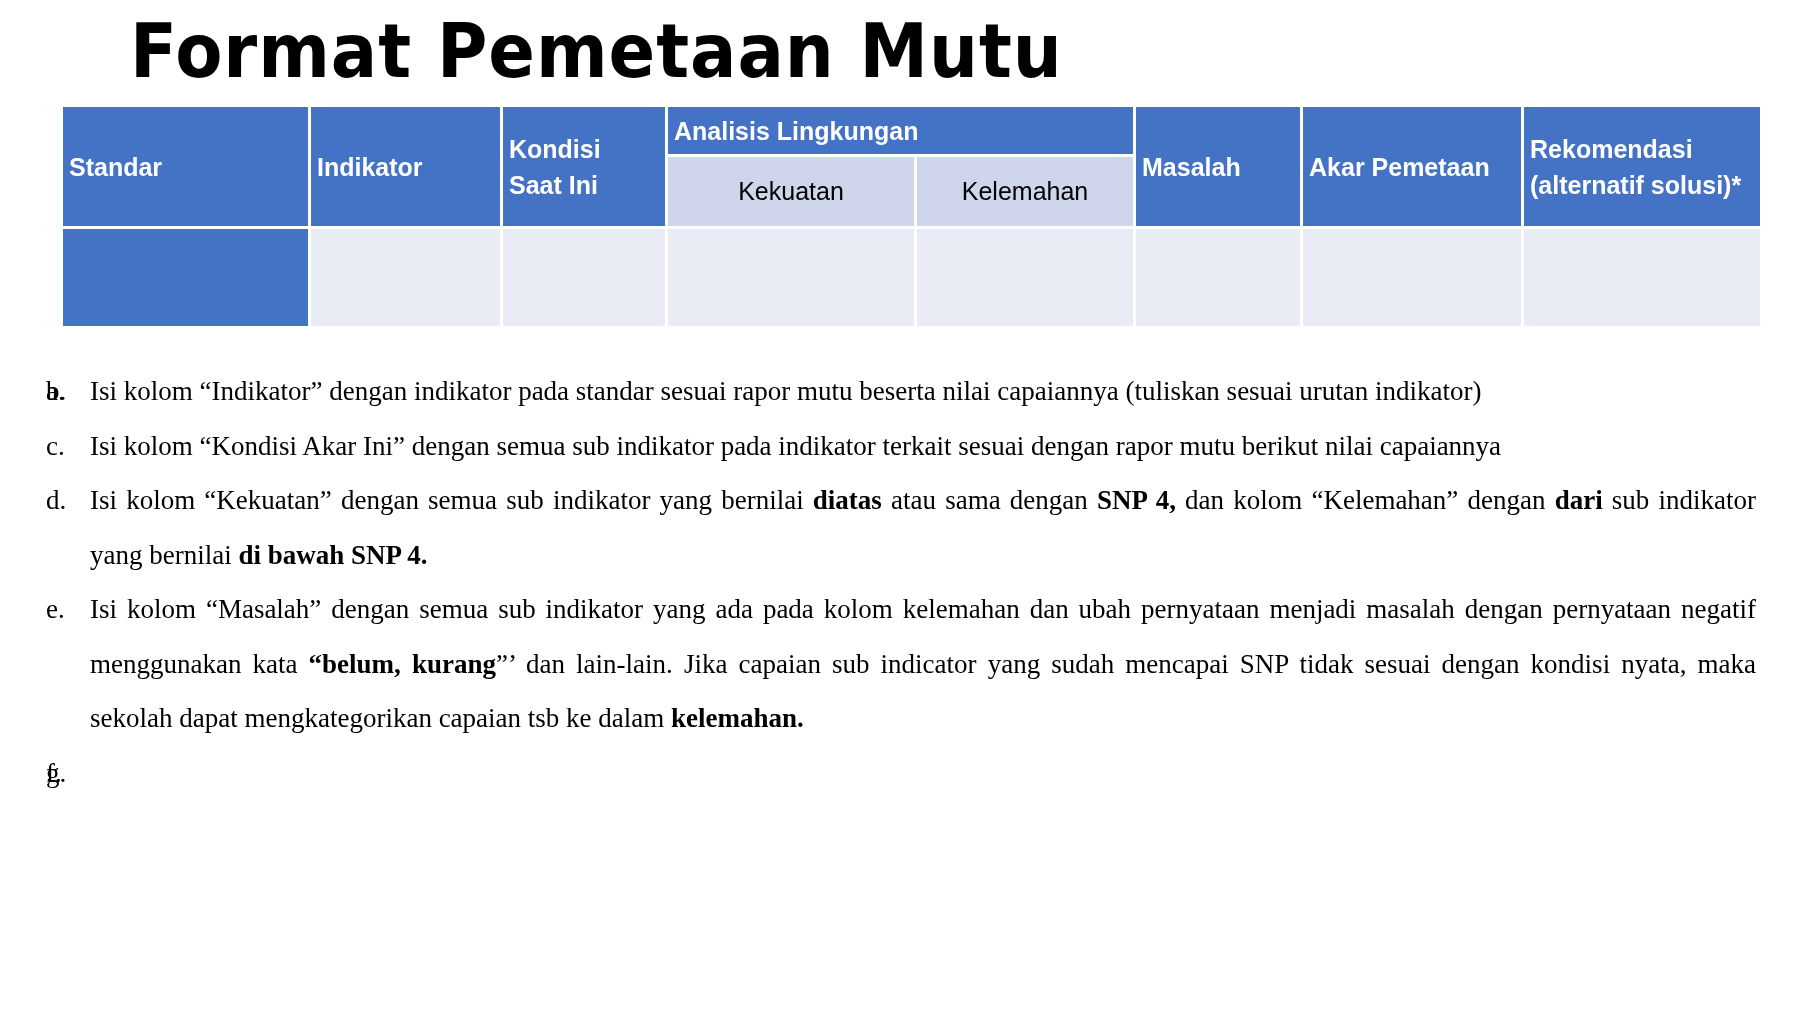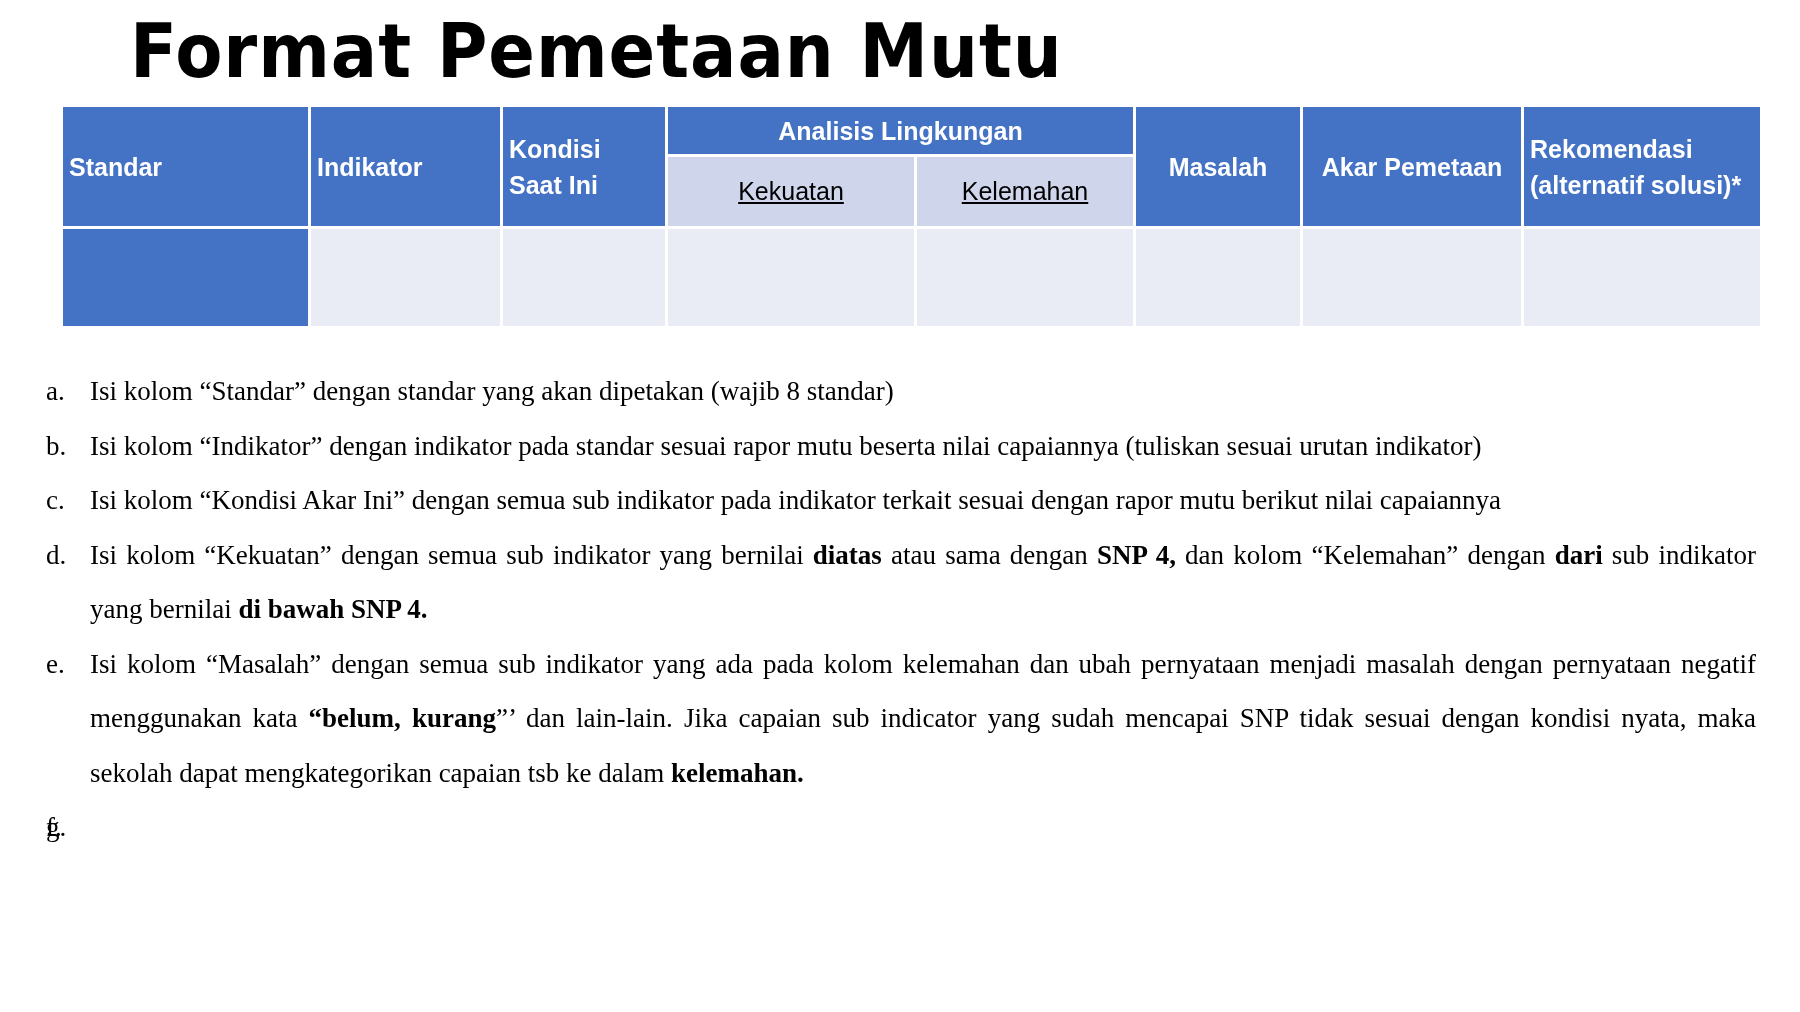--- a/index.html
+++ b/index.html
@@ -9,22 +9,22 @@
     font-family:"DejaVu Sans", sans-serif; font-weight:bold;
     font-size:74px; letter-spacing:1px; color:#000; line-height:1;
     transform:scaleX(0.93); transform-origin:left top;
   }
   table.grid {
     position:absolute; left:60px; top:104px; width:1700px;
     border-collapse:collapse; table-layout:fixed;
   }
   .grid td { border:3px solid #ffffff; padding:0 6px; box-sizing:border-box; }
   .hdr { background:#4472c4; color:#ffffff; font-weight:bold; font-size:25px; font-family:"Liberation Sans", sans-serif; line-height:36px; }
-  .hdr.center { text-align:center; }
-  .sub { background:#cfd5ea; color:#000; font-size:25px; text-align:center; height:72px;text-decoration:underline; }
+  .hdr.center { }
+  .sub { background:#cfd5ea; color:#000; font-size:25px; text-align:center; height:72px; }
   .grp { height:50px; }
   .body-cell { background:#e9ebf5; height:100px; }
   .body-first { background:#4472c4; height:100px; }
   ol.instr {
     position:absolute; left:46px; top:364px; width:1710px; margin:0; padding:0;
     list-style:none; font-family:"Liberation Serif", serif; font-size:27px; color:#000;
     line-height:54.5px;
   }
   ol.instr li { position:relative; padding-left:44px; text-align:justify; }
   ol.instr li .mark { position:absolute; left:0; top:0; }
@@ -67,20 +67,20 @@
     <td class="body-cell"></td>
     <td class="body-cell"></td>
     <td class="body-cell"></td>
     <td class="body-cell"></td>
     <td class="body-cell"></td>
   </tr>
 </tbody>
   </table>
 
 <ol class="instr">
-  <li><span class="mark">a.</span><span class="content"><span>Isi kolom “Standar” dengan standar yang akan dipetakan (wajib 8 standar)</span></span></li>
+  <li><span class="mark">a.</span></li>
   <li><span class="mark">b.</span><span class="content"><span>Isi kolom “Indikator” dengan indikator pada standar sesuai rapor mutu beserta nilai capaiannya (tuliskan sesuai urutan indikator)</span></span></li>
   <li><span class="mark">c.</span><span class="content"><span>Isi kolom “Kondisi Akar Ini” dengan semua sub indikator pada indikator terkait sesuai dengan rapor mutu berikut nilai capaiannya</span></span></li>
   <li><span class="mark">d.</span><span class="content"><span>Isi kolom “Kekuatan” dengan semua sub indikator yang bernilai </span><b>diatas</b><span> atau sama dengan </span><b>SNP 4,</b><span> dan kolom “Kelemahan” dengan </span><b>dari</b><span> sub indikator yang bernilai </span><b>di bawah SNP 4.</b></span></li>
   <li><span class="mark">e.</span><span class="content"><span>Isi kolom “Masalah” dengan semua sub indikator yang ada pada kolom kelemahan dan ubah pernyataan menjadi masalah dengan pernyataan negatif menggunakan kata </span><b>“belum, kurang</b><span>”’ dan lain-lain. Jika capaian sub indicator yang sudah mencapai SNP tidak sesuai dengan kondisi nyata, maka sekolah dapat mengkategorikan capaian tsb ke dalam </span><b>kelemahan.</b></span></li>
   <li><span class="mark">f.</span></li>
   <li><span class="mark">g.</span></li>
 </ol>
 
 </body></html>

